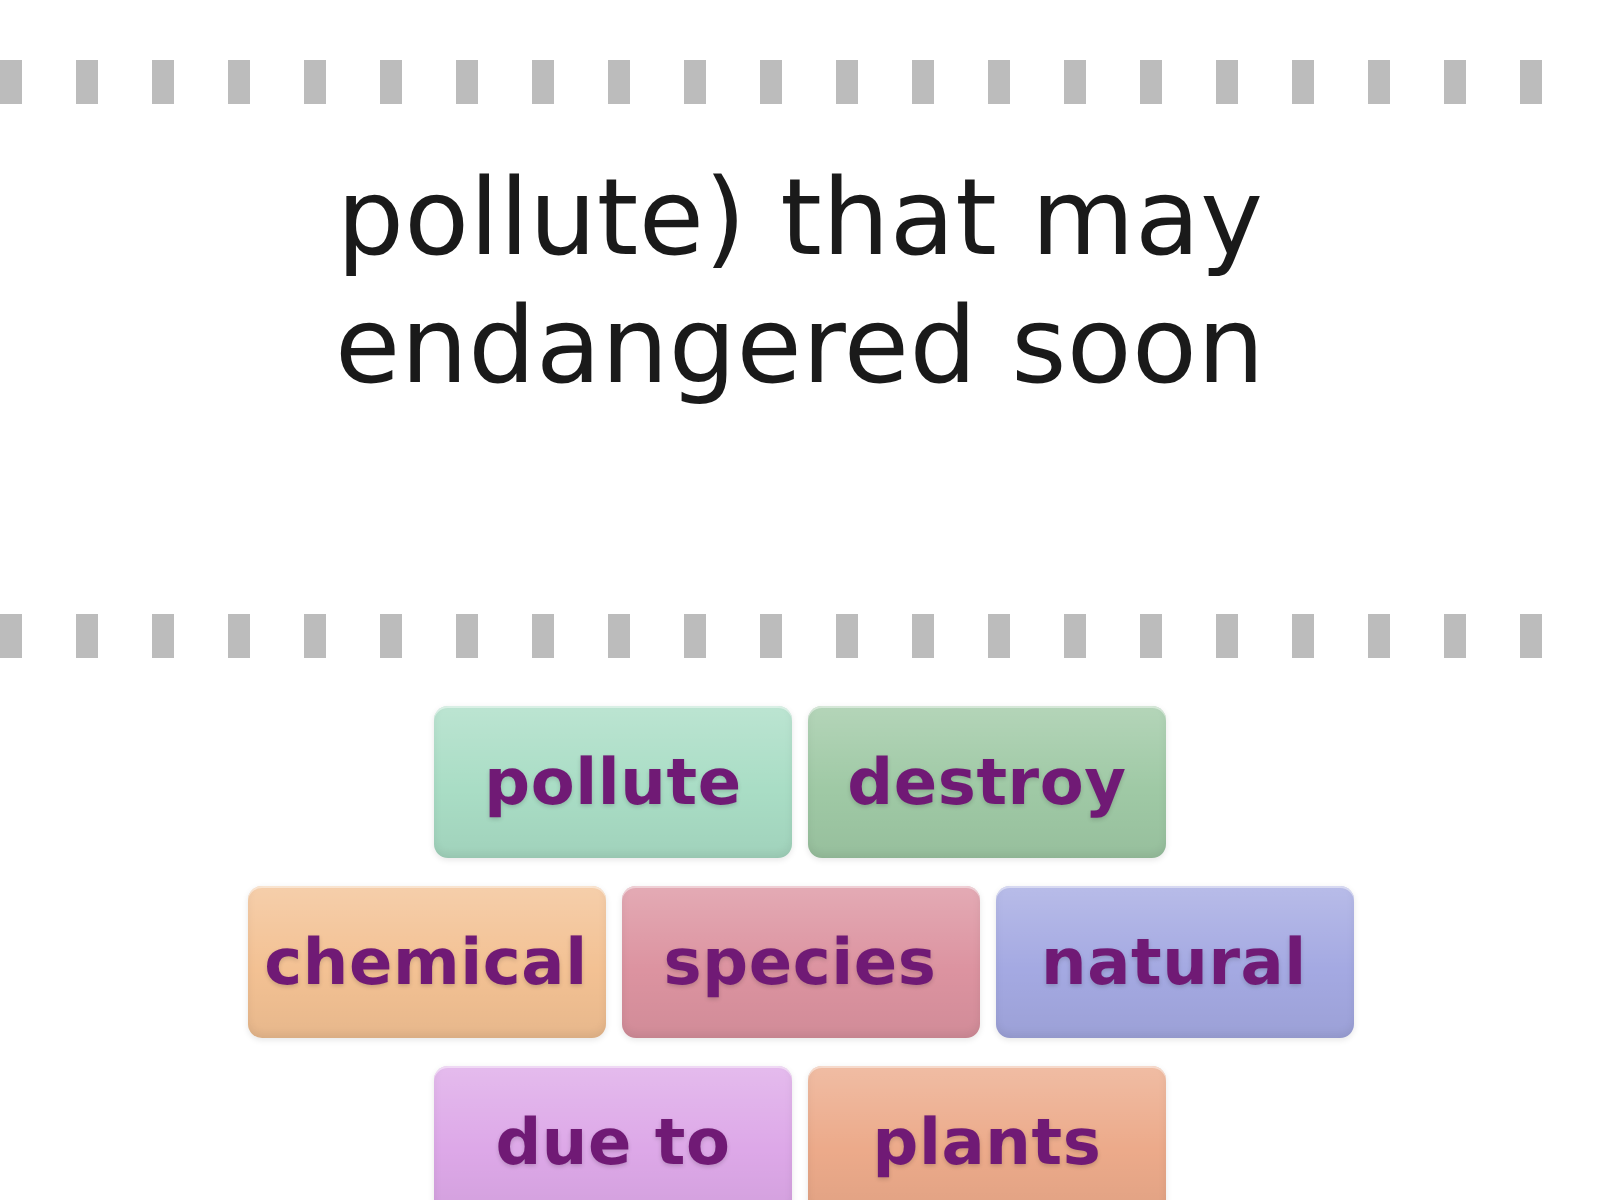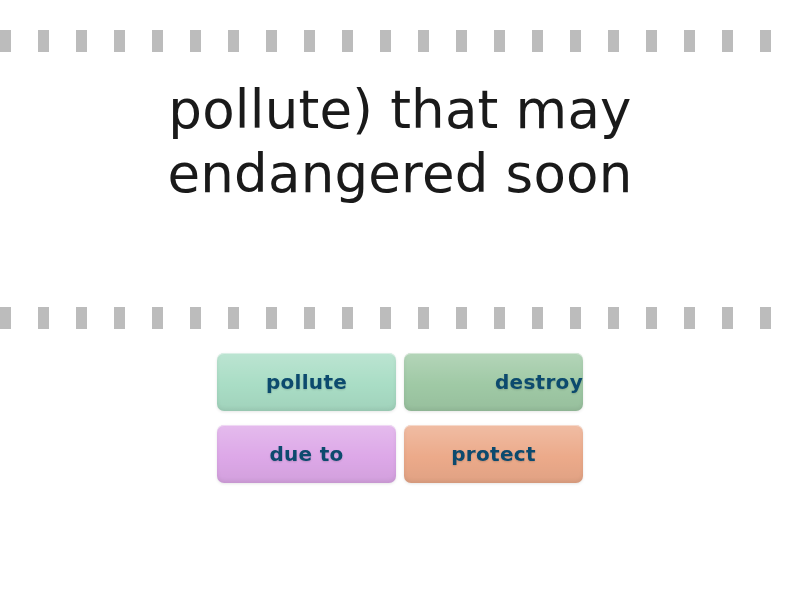--- a/index.html
+++ b/index.html
@@ -64,28 +64,28 @@
     gap: 14px;
   }
   .tile-row {
     display: flex;
     flex-direction: row;
     justify-content: center;
     gap: 8px;
   }
   .tile {
     width: 179px;
-    height: 58px;
+    height: 76px;
     border-radius: 7px;
     display: flex;
     align-items: center;
     justify-content: center;
     box-sizing: border-box;
-    color: #0c4a6e;
-    font-size: 20px;
+    color: #701a75;
+    font-size: 32px;
     font-weight: bold;
     letter-spacing: 0.3px;
     text-shadow: 0 1px 2px rgba(0,0,0,0.16);
     box-shadow:
       inset 0 1px 0 rgba(255,255,255,0.45),
       inset 0 -2px 4px rgba(0,0,0,0.07),
       0 1px 3px rgba(0,0,0,0.10);
     user-select: none;
     position: relative;
     overflow: hidden;
@@ -154,27 +154,38 @@
     <span class="dash" style="width: 11px; height: 22px; margin-right: 27px; background: rgb(188, 188, 188);"></span>
     <span class="dash" style="width: 11px; height: 22px; margin-right: 27px; background: rgb(188, 188, 188);"></span>
     <span class="dash" style="width: 11px; height: 22px; margin-right: 27px; background: rgb(188, 188, 188);"></span>
   </div>
 
 <div id="tile-area">
   <div class="tile-row">
     <div class="tile" style="background-color: rgb(169, 221, 197);">
       <span class="tile-label">pollute</span>
     </div>
-    <div class="tile" style="background-color: rgb(159, 201, 165); justify-content: flex-end;">
+    <div class="tile" style="background-color: rgb(159, 201, 165);">
       <span class="tile-label">destroy</span>
     </div>
   </div>
 
+  <div class="tile-row">
+    <div class="tile" style="background-color: rgb(243, 193, 147);">
+      <span class="tile-label">chemical</span>
+    </div>
+    <div class="tile" style="background-color: rgb(220, 147, 160);">
+      <span class="tile-label">species</span>
+    </div>
+    <div class="tile" style="background-color: rgb(164, 169, 226);">
+      <span class="tile-label">natural</span>
+    </div>
+  </div>
 
   <div class="tile-row">
     <div class="tile" style="background-color: rgb(221, 168, 232);">
       <span class="tile-label">due to</span>
     </div>
     <div class="tile" style="background-color: rgb(236, 170, 138);">
-      <span class="tile-label">protect</span>
+      <span class="tile-label">plants</span>
     </div>
   </div>
 </div>
 
 </body></html>

